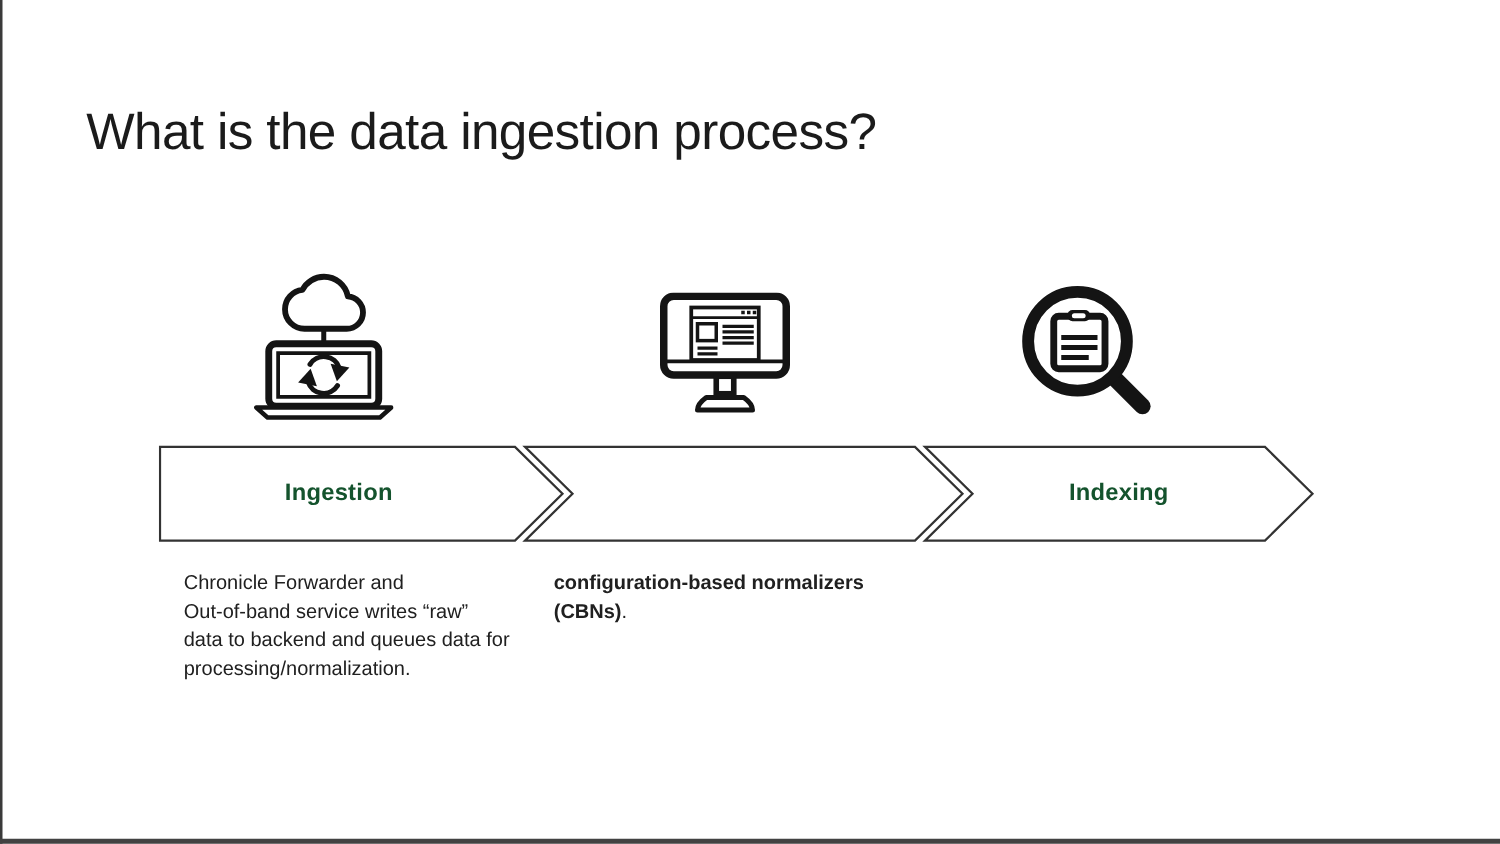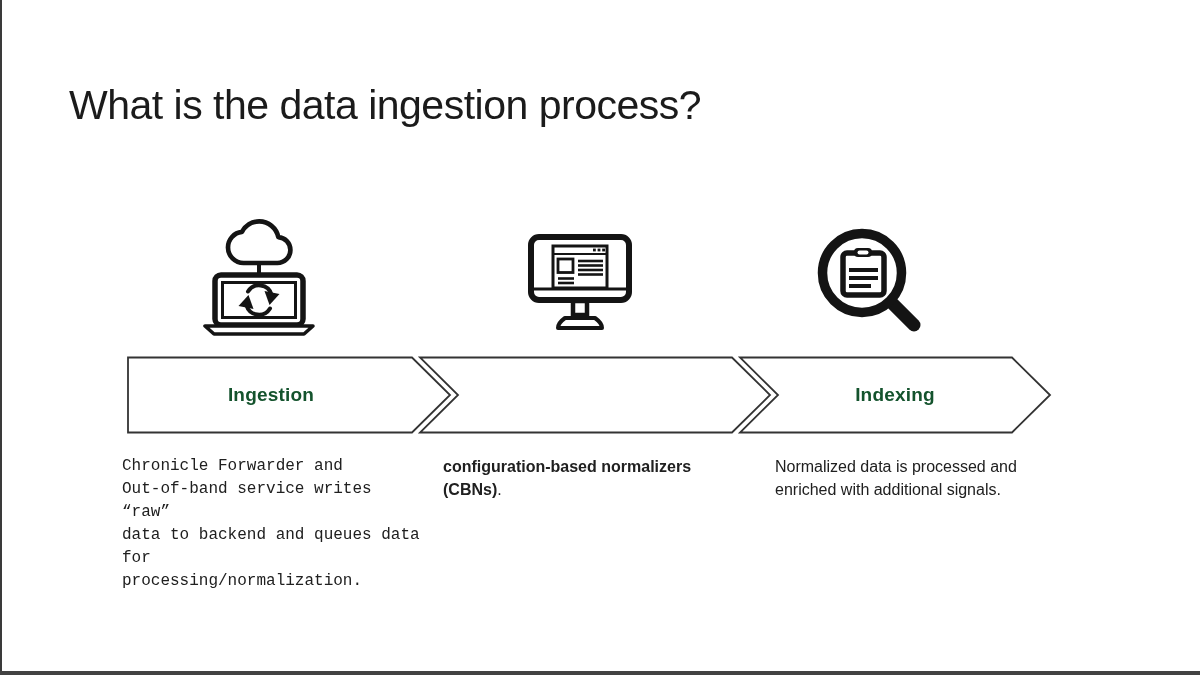--- a/index.html
+++ b/index.html
@@ -79,24 +79,22 @@
 
   <svg class="chevrons" width="926" height="80" viewBox="0 0 926 80">
     <polygon points="1,1.5 285,1.5 323,39 285,76.5 1,76.5" fill="#ffffff" stroke="#333333" stroke-width="1.8"></polygon>
     <polygon points="293,1.5 605,1.5 643,39 605,76.5 293,76.5 331,39" fill="#ffffff" stroke="#333333" stroke-width="1.8"></polygon>
     <polygon points="613,1.5 885,1.5 923,39 885,76.5 613,76.5 651,39" fill="#ffffff" stroke="#333333" stroke-width="1.8"></polygon>
   </svg>
 
   <div class="stage-label" style="left:127px;width:288px;">Ingestion</div>
   <div class="stage-label" style="left:779px;width:232px;">Indexing</div>
 
-  <div class="desc" style="left:122px;width:300px;font-family:Liberation Mono, monospace;">Chronicle Forwarder and
+  <div class="desc" style="left:147px;width:300px;">Chronicle Forwarder and
 Out-of-band service writes “raw”
 data to backend and queues data for
 processing/normalization.</div>
 
   <div class="desc" style="left:443px;width:320px;"><span class="b">configuration-based normalizers
 (CBNs)</span><span>.</span></div>
 
-  <div class="desc" style="left:775px;width:320px;">Normalized data is processed and
-enriched with additional signals.</div>
 
 </div>
 
 </body></html>

